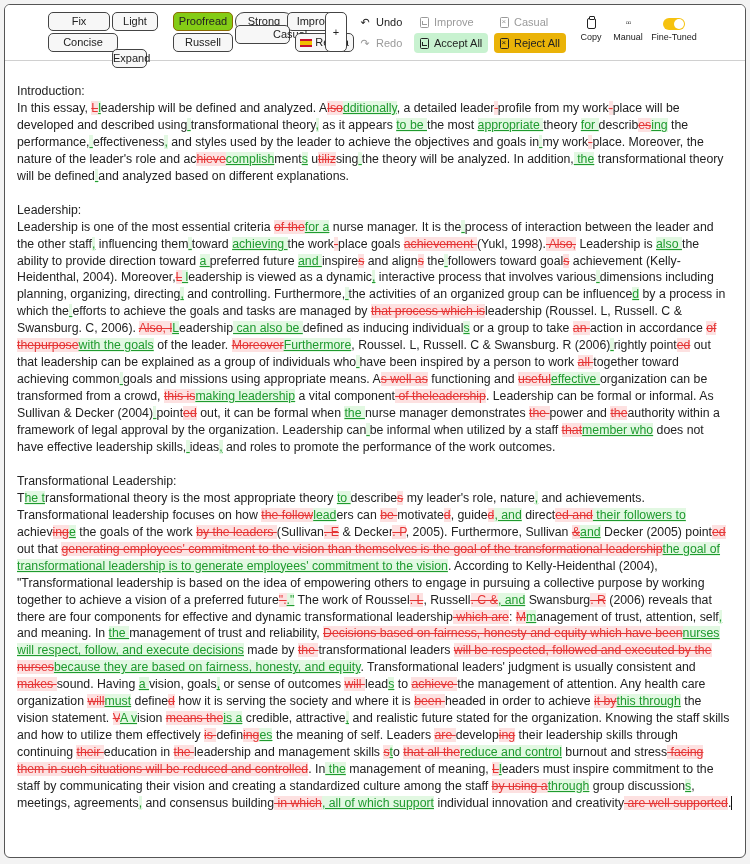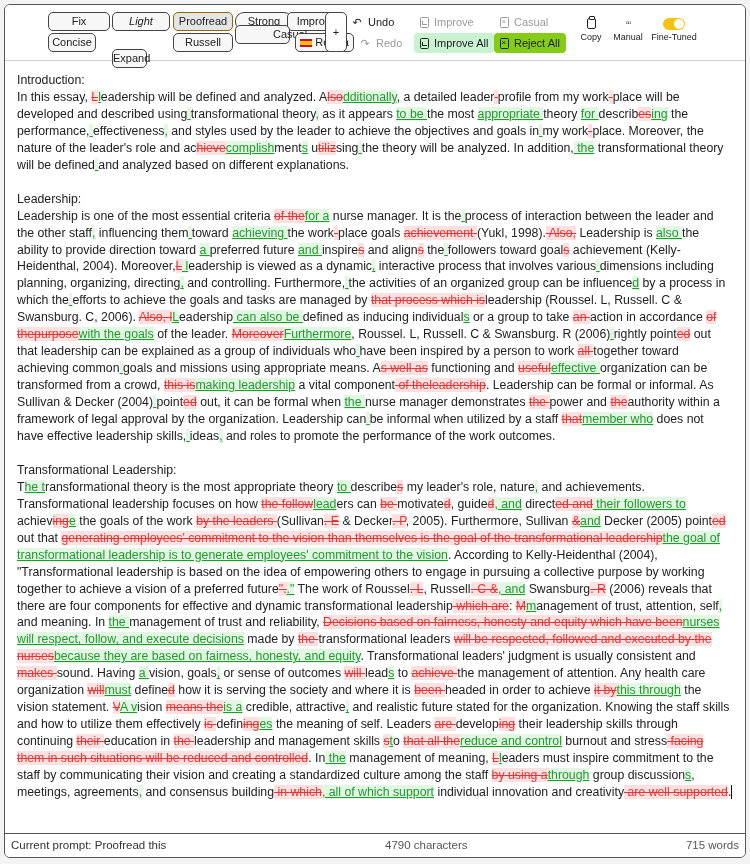--- a/index.html
+++ b/index.html
@@ -15,38 +15,38 @@
   }
   .toolbar {
     position: absolute; left: 0; top: 0; width: 100%; height: 56px;
     border-bottom: 1px solid #d0d0d0; background: #fff;
   }
   .preset {
     position: absolute; height: 19px; border: 1px solid #444; border-radius: 5px;
     background: #f7f7f7; font-size: 11px; line-height: 17px; text-align: center;
     color: #222; cursor: pointer; margin-left: 32px;
   }
-  .preset.active { background: #e5e5e5; border-color: #8a6a00; }
+  .preset.active { background: #84cc16; border-color: #8a6a00; }
   .plus-btn {
     position: absolute; left: 320px; top: 7px; width: 22px; height: 40px;
     border: 1px solid #444; border-radius: 5px; background: #fff; font-size: 11px;
     text-align: center; line-height: 38px; cursor: pointer;
   }
   .flag {
     display: inline-block; width: 12px; height: 8px; vertical-align: -1px;
     background: linear-gradient(#c8102e 0 25%, #f1bf00 25% 75%, #c8102e 75%);
     margin-right: 3px;
   }
   .act {
     position: absolute; height: 20px; font-size: 11px; line-height: 20px;
     padding: 0 6px; border-radius: 4px; color: #222; cursor: pointer; white-space: nowrap;
   }
   .act.disabled { color: #9a9a9a; }
   .act.accept-all { background: #c8f2d0; }
-  .act.reject-all { background: #84cc16; }
+  .act.reject-all { background: #eab308; }
   .act .ic { display: inline-block; width: 12px; text-align: center; margin-right: 5px; font-size: 11px; }
   .doc-ic {
     display: inline-block; width: 9px; height: 11px; border: 1.2px solid currentColor;
     border-radius: 1.5px; margin-right: 5px; vertical-align: -2px; position: relative;
   }
   .doc-ic::after {
     content: ""; position: absolute; left: 1px; top: 3px; width: 4px; height: 3px;
     border-left: 1px solid currentColor; border-bottom: 1px solid currentColor;
   }
   .doc-ic.x::after {
@@ -66,21 +66,21 @@
   }
   .toggle {
     display: inline-block; width: 22px; height: 12px; background: #f6c20f; border-radius: 6px;
     position: relative; vertical-align: middle;
   }
   .toggle::after {
     content: ""; position: absolute; right: 1px; top: 1px; width: 10px; height: 10px;
     background: #fff; border-radius: 50%;
   }
   .editor {
-    position: absolute; left: 0; top: 57px; width: 100%; height: 770px;
+    position: absolute; left: 0; top: 68px; width: 100%; height: 770px;
     padding: 10px 12px 0 12px; font-size: 12.3px; line-height: 16.95px; color: #222;
     overflow: hidden;
   }
   .para { margin: 0 0 16.95px 0; }
   .para .heading { display: block; }
   .del { background: #fde1e1; color: #e53535; text-decoration: line-through; }
   .ins { background: #e2f8e2; color: #1f9a2f; text-decoration: underline; }
   .caret { display: inline-block; width: 1px; height: 14px; background: #111; vertical-align: -3px; }
   .status {
     position: absolute; left: 0; bottom: 0; width: 100%; height: 24px; border-top: 1px solid #555;
@@ -89,47 +89,42 @@
   .status .left { position: absolute; left: 6px; }
   .status .mid { position: absolute; left: 380px; color: #555; }
   .status .right { position: absolute; right: 6px; color: #555; }
 </style>
 </head>
 <body>
 
 <div class="frame">
   <div class="toolbar">
     <div class="preset" style="left:11px;top:7px;width:62px;">Fix</div>
-    <div class="preset" style="left:75px;top:7px;width:58px;font-style:italic;">Light</div>
+    <div class="preset" style="left:75px;top:7px;width:46px;">Light</div>
     <div class="preset active" style="left:136px;top:7px;width:60px;">Proofread</div>
     <div class="preset" style="left:198px;top:7px;width:58px;border-radius:9px;">Strong</div>
     <div class="preset" style="left:250px;top:7px;width:59px;">Improve</div>
-    <div class="preset" style="left:11px;top:28px;width:48px;text-align:center;">Concise</div>
+    <div class="preset" style="left:11px;top:28px;width:70px;text-align:center;">Concise</div>
     <div class="preset" style="left:75px;top:44px;width:35px;">Expand</div>
     <div class="preset" style="left:136px;top:28px;width:60px;">Russell</div>
     <div class="preset" style="left:198px;top:20px;width:55px;padding-left:37px;">Casual</div>
     <div class="preset" style="left:258px;top:28px;width:59px;"><span class="flag"></span><span>Revisa</span></div>
     <div class="plus-btn">+</div>
 
-    <div class="act" style="left:340px;top:7px;"><span class="ic">↶</span><span>Undo</span></div>
+    <div class="act" style="left:348px;top:7px;"><span class="ic">↶</span><span>Undo</span></div>
     <div class="act disabled" style="left:348px;top:28px;"><span class="ic">↷</span><span>Redo</span></div>
     <div class="act disabled" style="left:409px;top:7px;"><span class="doc-ic"></span><span>Improve</span></div>
-    <div class="act accept-all" style="left:409px;top:28px;"><span class="doc-ic"></span><span>Improve All</span></div>
+    <div class="act accept-all" style="left:409px;top:28px;"><span class="doc-ic"></span><span>Accept All</span></div>
     <div class="act disabled" style="left:489px;top:7px;"><span class="doc-ic x"></span><span>Casual</span></div>
     <div class="act reject-all" style="left:489px;top:28px;"><span class="doc-ic x"></span><span>Reject All</span></div>
 
     <div class="tool" style="left:573px;width:26px;"><span class="ticon"><span class="clip"></span></span><span>Copy</span></div>
     <div class="tool" style="left:606px;width:34px;"><span class="ticon" style="font-size:10px;letter-spacing:-1px;">▫▫</span><span>Manual</span></div>
     <div class="tool" style="left:643px;width:52px;"><span class="ticon"><span class="toggle"></span></span><span>Fine-Tuned</span></div>
   </div>
 
   <div class="editor" id="editor">
       <div class="para"><span class="heading">Introduction:</span><span>In this essay, </span><span class="del">L</span><span class="ins">l</span><span>eadership will be defined and analyzed. A</span><span class="del">lso</span><span class="ins">dditionally</span><span>, a detailed leader</span><span class="del"> </span><span class="ins"> </span><span>profile from my work</span><span class="del">-</span><span>place will be developed and described using</span><span class="ins"> </span><span>transformational theory</span><span class="ins">,</span><span> as it appears </span><span class="ins">to be </span><span>the most </span><span class="ins">appropriate </span><span>theory </span><span class="ins">for </span><span>describ</span><span class="del">es</span><span class="ins">ing</span><span> the performance,</span><span class="ins"> </span><span> effectiveness</span><span class="ins">,</span><span> and styles used by the leader to achieve the objectives and goals in</span><span class="ins"> </span><span>my work</span><span class="del">-</span><span>place. Moreover, the nature of the leader's role and ac</span><span class="del">hieve</span><span class="ins">complish</span><span>ment</span><span class="ins">s</span><span> u</span><span class="del">tiliz</span><span>sing</span><span class="ins"> </span><span>the theory will be analyzed. In addition,</span><span class="ins"> the</span><span> transformational theory will be defined</span><span class="ins"> </span><span> and analyzed based on different explanations.</span></div>
       <div class="para"><span class="heading">Leadership:</span><span>Leadership is one of the most essential criteria </span><span class="del">of the</span><span class="ins">for a</span><span> nurse manager. It is the</span><span class="ins"> </span><span>process of interaction between the leader and the other staff</span><span class="ins">,</span><span> influencing them</span><span class="ins"> </span><span>toward </span><span class="ins">achieving </span><span>the work</span><span class="del">-</span><span>place goals </span><span class="del">achievement </span><span>(Yukl, 1998).</span><span class="del"> Also,</span><span> Leadership is </span><span class="ins">also </span><span>the</span><span class="ins"> </span><span>ability to provide direction toward </span><span class="ins">a </span><span>preferred future </span><span class="ins">and </span><span>inspire</span><span class="del">s</span><span> and align</span><span class="del">s</span><span> the</span><span class="ins"> </span><span>followers toward goal</span><span class="del">s</span><span> achievement (Kelly-Heidenthal, 2004). Moreover,</span><span class="del">L</span><span class="ins"> l</span><span>eadership is viewed as a dynamic</span><span class="ins">,</span><span> interactive process that involves various</span><span class="ins"> </span><span>dimensions including planning, organizing, directing</span><span class="ins">,</span><span> and controlling. Furthermore,</span><span class="ins"> </span><span>the activities of an organized group can be influence</span><span class="ins">d</span><span> by a process in which the</span><span class="ins"> </span><span>efforts to achieve the goals and tasks are managed by </span><span class="del">that process which is</span><span>leadership (Roussel. L, Russell. C &amp; Swansburg. C, 2006). </span><span class="del">Also, l</span><span class="ins">L</span><span>eadership</span><span class="ins"> can also be </span><span>defined as inducing individual</span><span class="ins">s</span><span> or a group to take </span><span class="del">an </span><span>action in accordance </span><span class="del">of thepurpose</span><span class="ins">with the goals</span><span> of the leader. </span><span class="del">Moreover</span><span class="ins">Furthermore</span><span>, Roussel. L, Russell. C &amp; Swansburg. R (2006)</span><span class="ins"> </span><span>rightly point</span><span class="del">ed</span><span> out that leadership can be explained as a group of individuals who</span><span class="ins"> </span><span>have been inspired by a person to work </span><span class="del">all </span><span>together toward achieving common</span><span class="ins"> </span><span>goals and missions using appropriate means. A</span><span class="del">s well as</span><span> functioning and </span><span class="del">useful</span><span class="ins">effective </span><span>organization can be transformed from a crowd, </span><span class="del">this is</span><span class="ins">making leadership</span><span> a vital component</span><span class="del"> of theleadership</span><span>. Leadership can be formal or informal. As Sullivan &amp; Decker (2004)</span><span class="ins"> </span><span>point</span><span class="del">ed</span><span> out, it can be formal when </span><span class="ins">the </span><span>nurse manager demonstrates </span><span class="del">the </span><span>power and </span><span class="del">the</span><span>authority within a framework of legal approval by the organization. Leadership can</span><span class="ins"> </span><span>be informal when utilized by a staff </span><span class="del">that</span><span class="ins">member who</span><span> does not have effective leadership skills,</span><span class="ins"> </span><span>ideas</span><span class="ins">,</span><span> and roles to promote the performance of the work outcomes.</span></div>
       <div class="para"><span class="heading">Transformational Leadership:</span><span>T</span><span class="ins">he t</span><span>ransformational theory is the most appropriate theory </span><span class="ins">to </span><span>describe</span><span class="del">s</span><span> my leader's role, nature</span><span class="ins">,</span><span> and achievements. Transformational leadership focuses on how </span><span class="del">the follow</span><span class="ins">lead</span><span>ers can </span><span class="del">be </span><span>motivate</span><span class="del">d</span><span>, guide</span><span class="del">d</span><span class="ins">, and</span><span> direct</span><span class="del">ed and</span><span class="ins"> their followers to</span><span> achiev</span><span class="del">ing</span><span class="ins">e</span><span> the goals of the work </span><span class="del">by the leaders </span><span>(Sullivan</span><span class="del">. E</span><span> &amp; Decker</span><span class="del">. P</span><span>, 2005). Furthermore, Sullivan </span><span class="del">&amp;</span><span class="ins">and</span><span> Decker (2005) point</span><span class="del">ed</span><span> out that </span><span class="del">generating employees' commitment to the vision than themselves is the goal of the transformational leadership</span><span class="ins">the goal of transformational leadership is to generate employees' commitment to the vision</span><span>. According to Kelly-Heidenthal (2004), "Transformational leadership is based on the idea of empowering others to engage in pursuing a collective purpose by working together to achieve a vision of a preferred future</span><span class="del">".</span><span class="ins">."</span><span> The work of Roussel</span><span class="del">. L</span><span>, Russell</span><span class="del">. C &amp;</span><span class="ins">, and</span><span> Swansburg</span><span class="del">. R</span><span> (2006) reveals that there are four components for effective and dynamic transformational leadership</span><span class="del"> which are</span><span>: </span><span class="del">M</span><span class="ins">m</span><span>anagement of trust, attention, self</span><span class="ins">,</span><span> and meaning. In </span><span class="ins">the </span><span>management of trust and reliability, </span><span class="del">Decisions based on fairness, honesty and equity which have been</span><span class="ins">nurses will respect, follow, and execute decisions</span><span> made by </span><span class="del">the </span><span>transformational leaders </span><span class="del">will be respected, followed and executed by the nurses</span><span class="ins">because they are based on fairness, honesty, and equity</span><span>. Transformational leaders' judgment is usually consistent and </span><span class="del">makes </span><span>sound. Having </span><span class="ins">a </span><span>vision, goals</span><span class="ins">,</span><span> or sense of outcomes </span><span class="del">will </span><span>lead</span><span class="ins">s</span><span> to </span><span class="del">achieve </span><span>the management of attention. Any health care organization </span><span class="del">will</span><span class="ins">must</span><span> define</span><span class="del">d</span><span> how it is serving the society and where it is </span><span class="del">been </span><span>headed in order to achieve </span><span class="del">it by</span><span class="ins">this through</span><span> the vision statement. </span><span class="del">V</span><span class="ins">A v</span><span>ision </span><span class="del">means the</span><span class="ins">is a</span><span> credible, attractive</span><span class="ins">,</span><span> and realistic future stated for the organization. Knowing the staff skills and how to utilize them effectively </span><span class="del">is </span><span>defin</span><span class="del">ing</span><span class="ins">es</span><span> the meaning of self. Leaders </span><span class="del">are </span><span>develop</span><span class="del">ing</span><span> their leadership skills through continuing </span><span class="del">their </span><span>education in </span><span class="del">the </span><span>leadership and management skills </span><span class="del">s</span><span class="ins">t</span><span>o </span><span class="del">that all the</span><span class="ins">reduce and control</span><span> burnout and stress</span><span class="del"> facing them in such situations will be reduced and controlled</span><span>. In</span><span class="ins"> the</span><span> management of meaning, </span><span class="del">L</span><span class="ins">l</span><span>eaders must inspire commitment to the staff by communicating their vision and creating a standardized culture among the staff </span><span class="del">by using a</span><span class="ins">through</span><span> group discussion</span><span class="ins">s</span><span>, meetings, agreements</span><span class="ins">,</span><span> and consensus building</span><span class="del"> in which</span><span class="ins">, all of which support</span><span> individual innovation and creativity</span><span class="del"> are well supported</span><span>.</span><span class="caret"></span></div>
     </div>
 
-  <div class="status">
-    <span class="left">Current prompt: Proofread this</span>
-    <span class="mid">4790 characters</span>
-    <span class="right">715 words</span>
-  </div>
 </div>
 
 </body></html>

